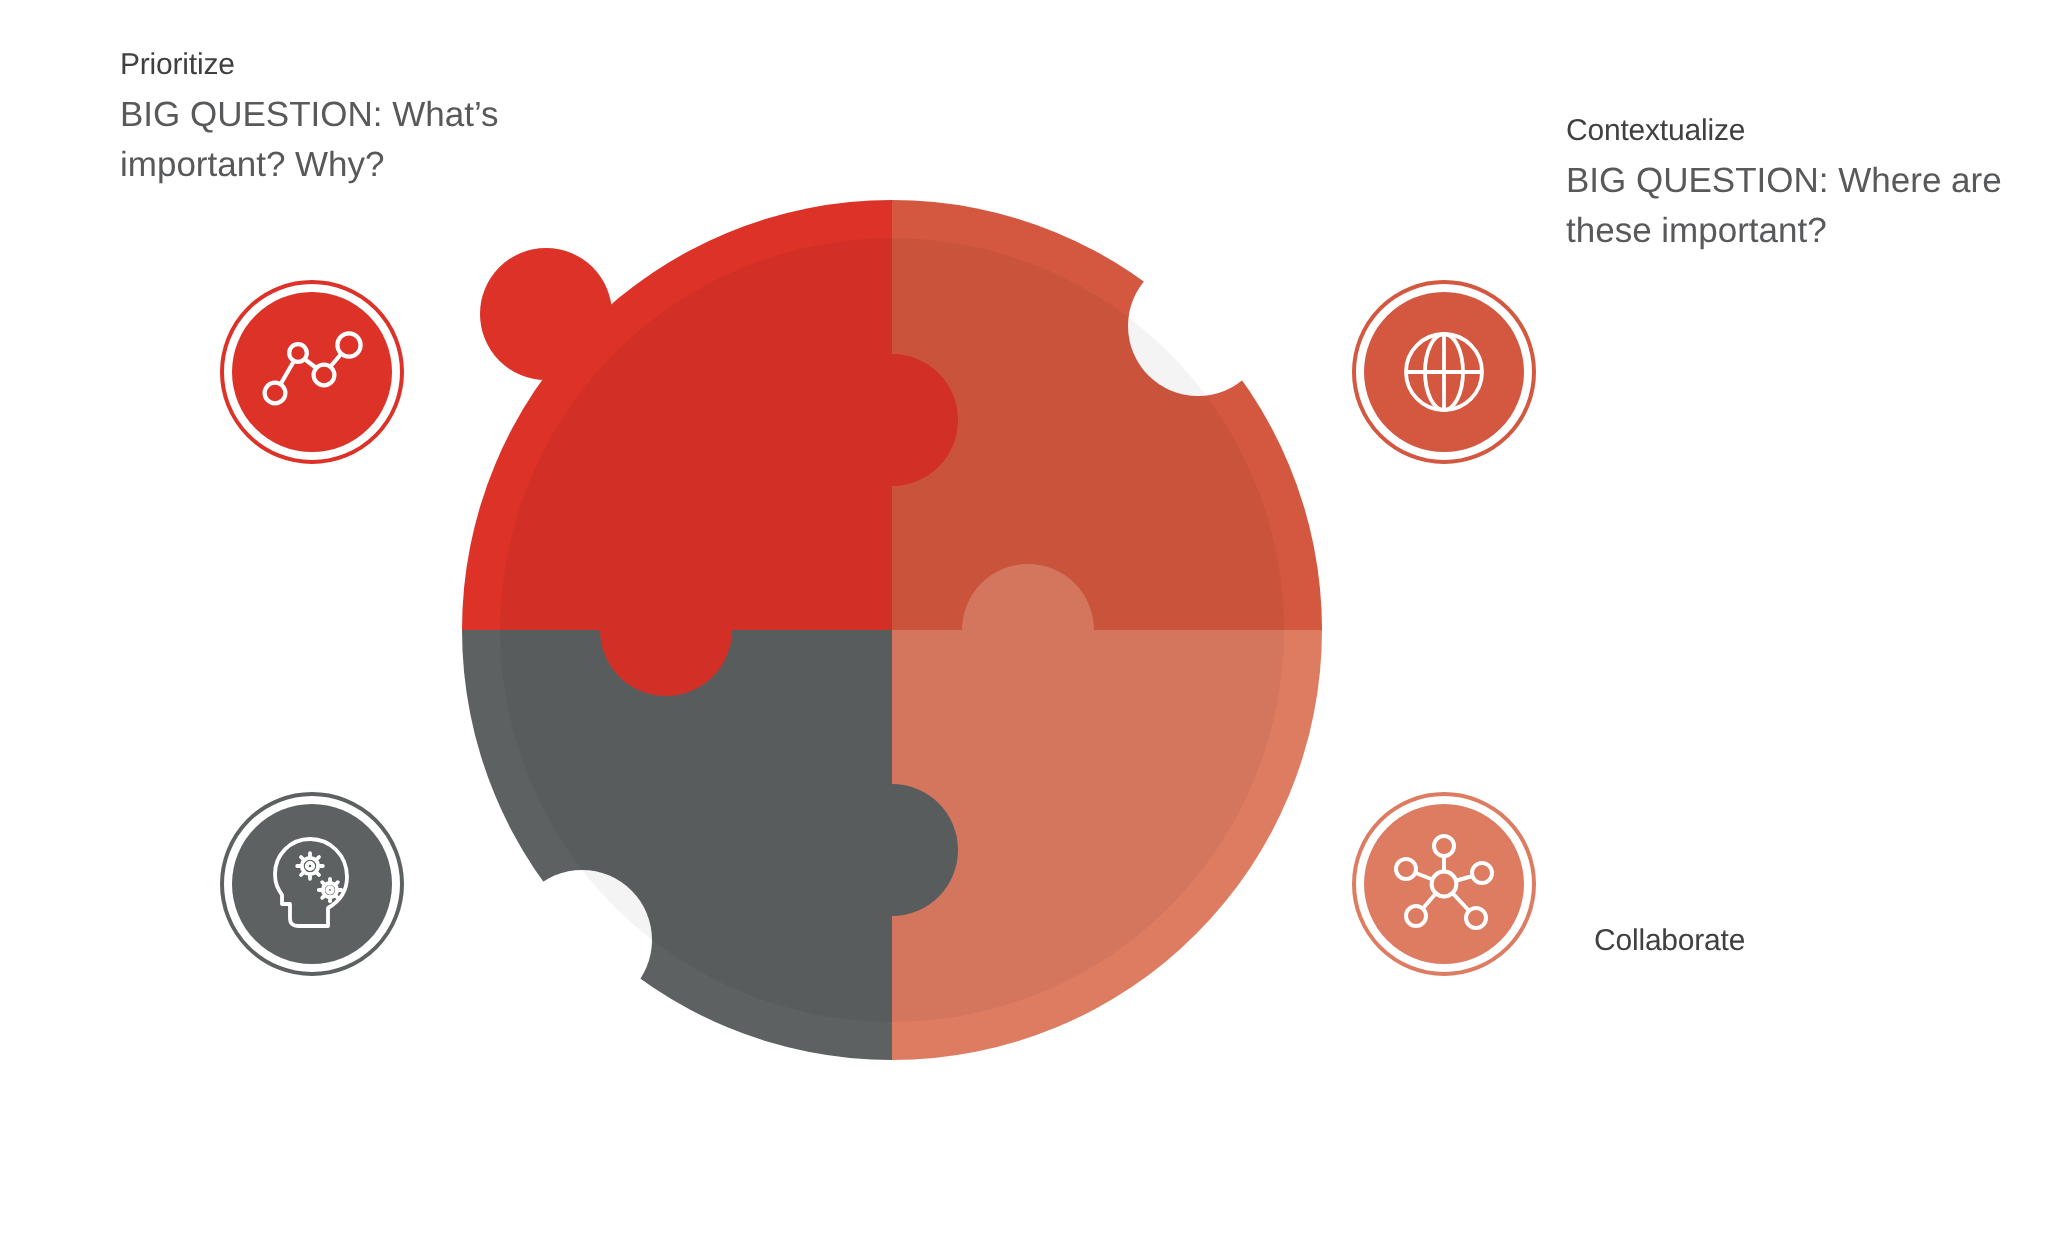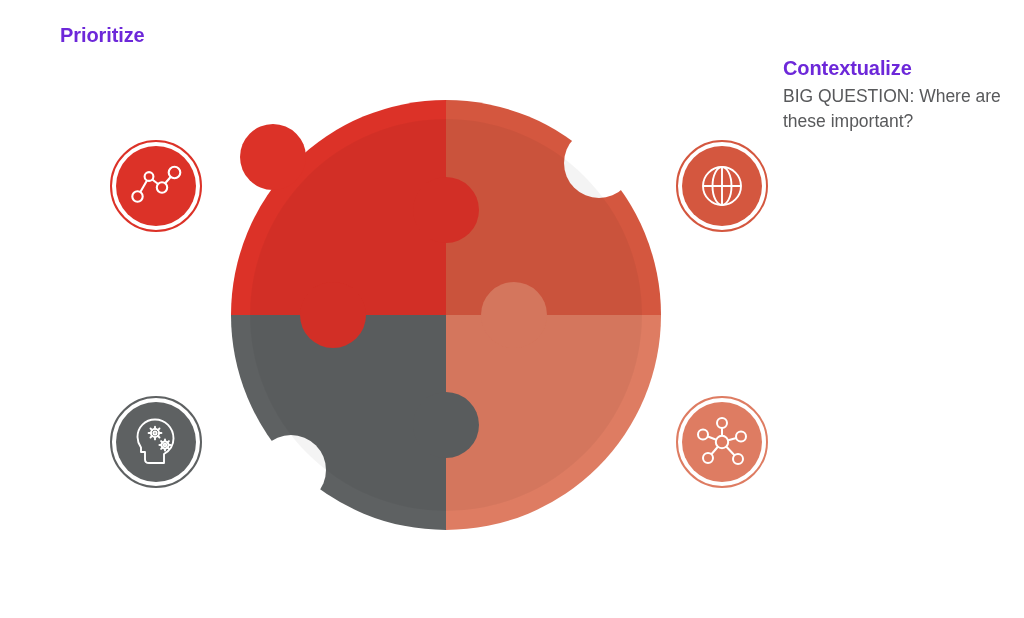--- a/index.html
+++ b/index.html
@@ -68,23 +68,23 @@
   #badge-contextualize{ left: 676px; top: 140px;  color: #D4573F; }
   #badge-collaborate  { left: 676px; top: 396px;  color: #DE7C62; }
   #badge-innovate     { left: 110px; top: 396px;  color: #5E6162; }
 
   
   .label {
     position: absolute;
     color: #58595B;
   }
   .label .title {
-    font-size: 20px;
-    font-weight: bold;
-    color: #6d28d9;
+    font-size: 15px;
+    font-weight: normal;
+    color: #404040;
     line-height: 1.18;
     margin: 0 0 3px 0;
     letter-spacing: -0.1px;
   }
   .label .question {
     font-size: 17.5px;
     font-weight: normal;
     color: #58595B;
     line-height: 1.44;
     margin: 0;
@@ -239,26 +239,28 @@
           <line x1="2.5" y1="2.5" x2="3.9" y2="3.9"></line>
           <line x1="-2.5" y1="2.5" x2="-3.9" y2="3.9"></line>
           <line x1="2.5" y1="-2.5" x2="3.9" y2="-3.9"></line>
         </g>
       </g>
     </svg>
   </div>
 
   <div class="label" id="label-prioritize">
     <p class="title">Prioritize</p>
+    <p class="question">BIG QUESTION: What’s important? Why?</p>
   </div>
 
   <div class="label" id="label-contextualize">
     <p class="title">Contextualize</p>
     <p class="question">BIG QUESTION: Where are these important?</p>
   </div>
 
   <div class="label" id="label-collaborate">
+    <p class="title">Collaborate</p>
   </div>
 
   <div class="label" id="label-innovate">
   </div>
 
 </div>
 
 </body></html>

